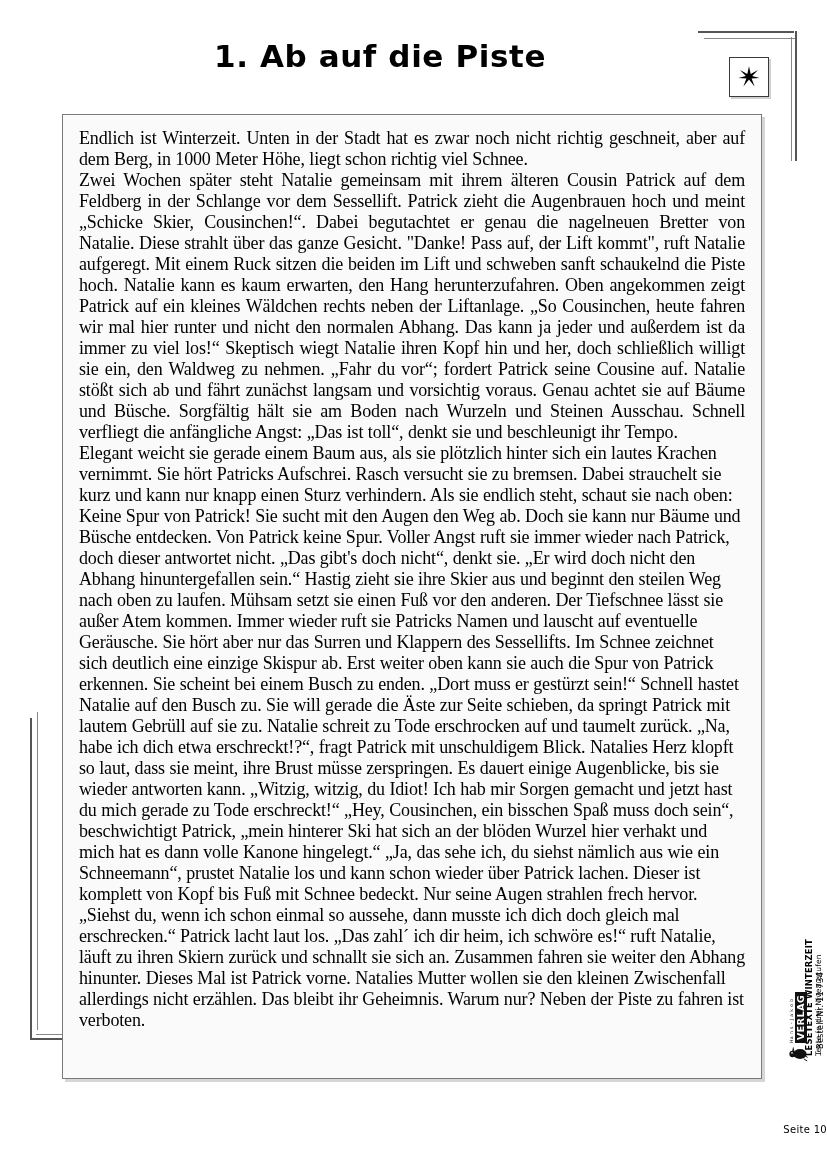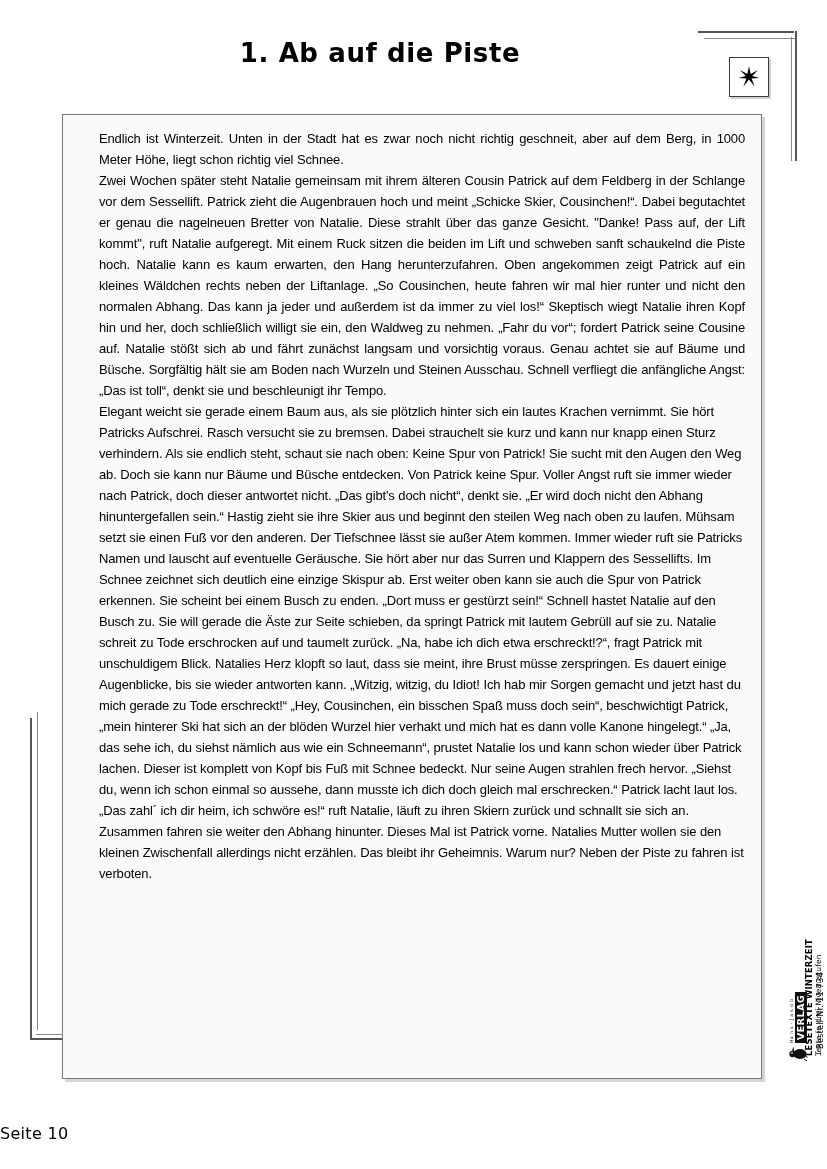--- a/index.html
+++ b/index.html
@@ -73,21 +73,21 @@
   }
 
   
   #page-title {
     position: absolute;
     left: 60px;
     top: 38px;
     width: 640px;
     text-align: center;
     font-family: "DejaVu Sans", sans-serif;
-    font-size: 26px;
+    font-size: 31px;
     font-weight: 600;
     letter-spacing: 0.6px;
     color: #000;
     white-space: nowrap;
   }
 
   
   #star-badge {
     position: absolute;
     left: 729px;
@@ -111,29 +111,28 @@
     width: 700px;
     height: 965px;
     background: #fafafa;
     border: 1px solid #7a7a7a;
     box-shadow: 3px 3px 0 rgba(0,0,0,0.16);
     box-sizing: border-box;
     padding: 13px 16px 10px 16px;
     overflow: hidden;
   }
   #story-body {
-    font-family: Liberation Sans, sans-serif;
-    font-size: 13px;
+    font-family: Liberation Serif, serif;
+    font-size: 18px;
     line-height: 21.0px;
     color: #000;
     text-align: justify;
     letter-spacing: -0.15px;
     word-spacing: 0.2px;
     hyphens: none;
-    margin-left: 20px;
   }
   #story-body p {
     margin: 0;
     text-align: justify;
     text-justify: inter-word;
   }
   #story-body p:last-child {
     text-align: left;
   }
 
@@ -216,23 +215,23 @@
     letter-spacing: 0.6px;
     padding: 1px 3px 1px 3px;
   }
 
   
   #page-footer {
     position: absolute;
     left: 0;
     top: 1124px;
     width: 827px;
-    text-align: left;
-    font-family: "DejaVu Sans", sans-serif;
-    font-size: 16px;
+    text-align: right;
+    font-family: "DejaVu Sans", sans-serif;
+    font-size: 10px;
     color: #000;
     letter-spacing: 0.3px;
   }
 </style>
 </head>
 <body>
 
 <div class="corner-bracket" id="bracket-tr-h"></div>
 <div class="corner-bracket" id="bracket-tr-v"></div>
 <div class="corner-bracket" id="bracket-bl-v"></div>

